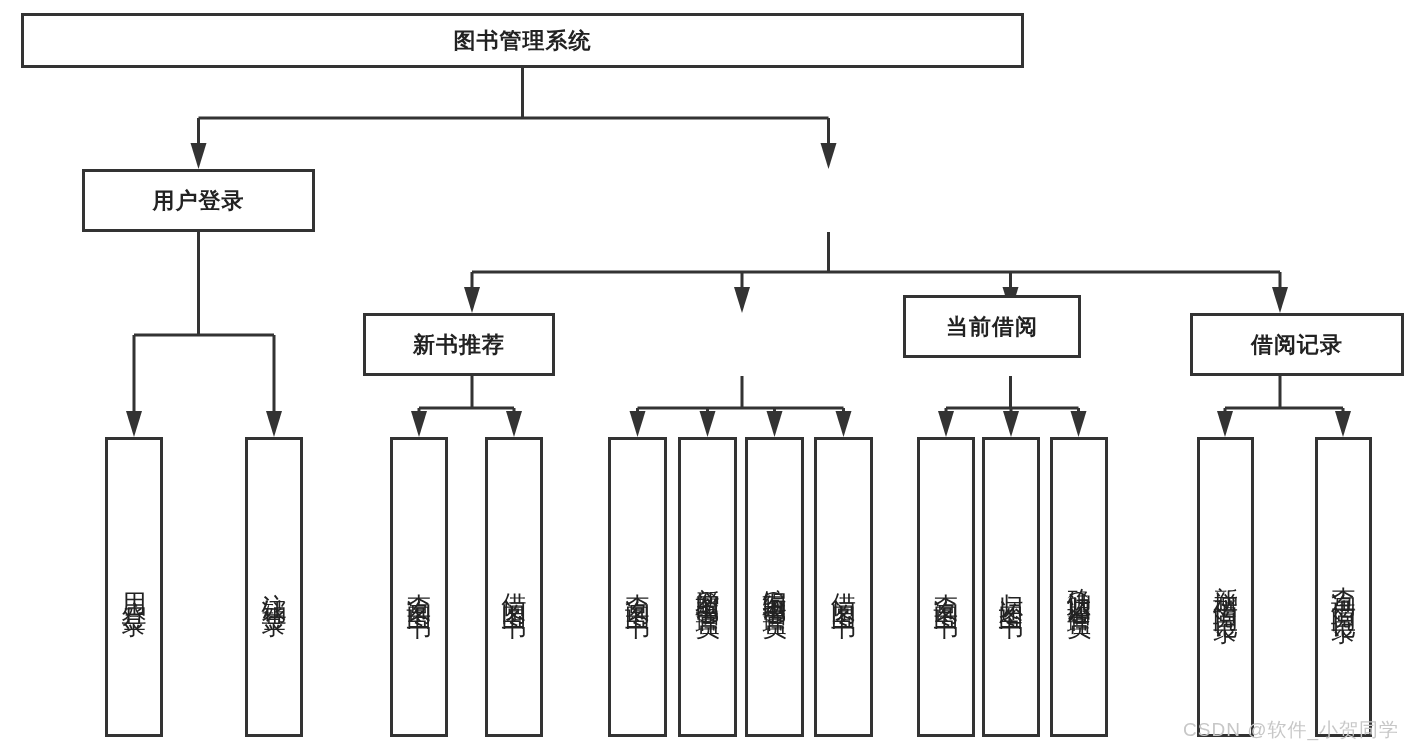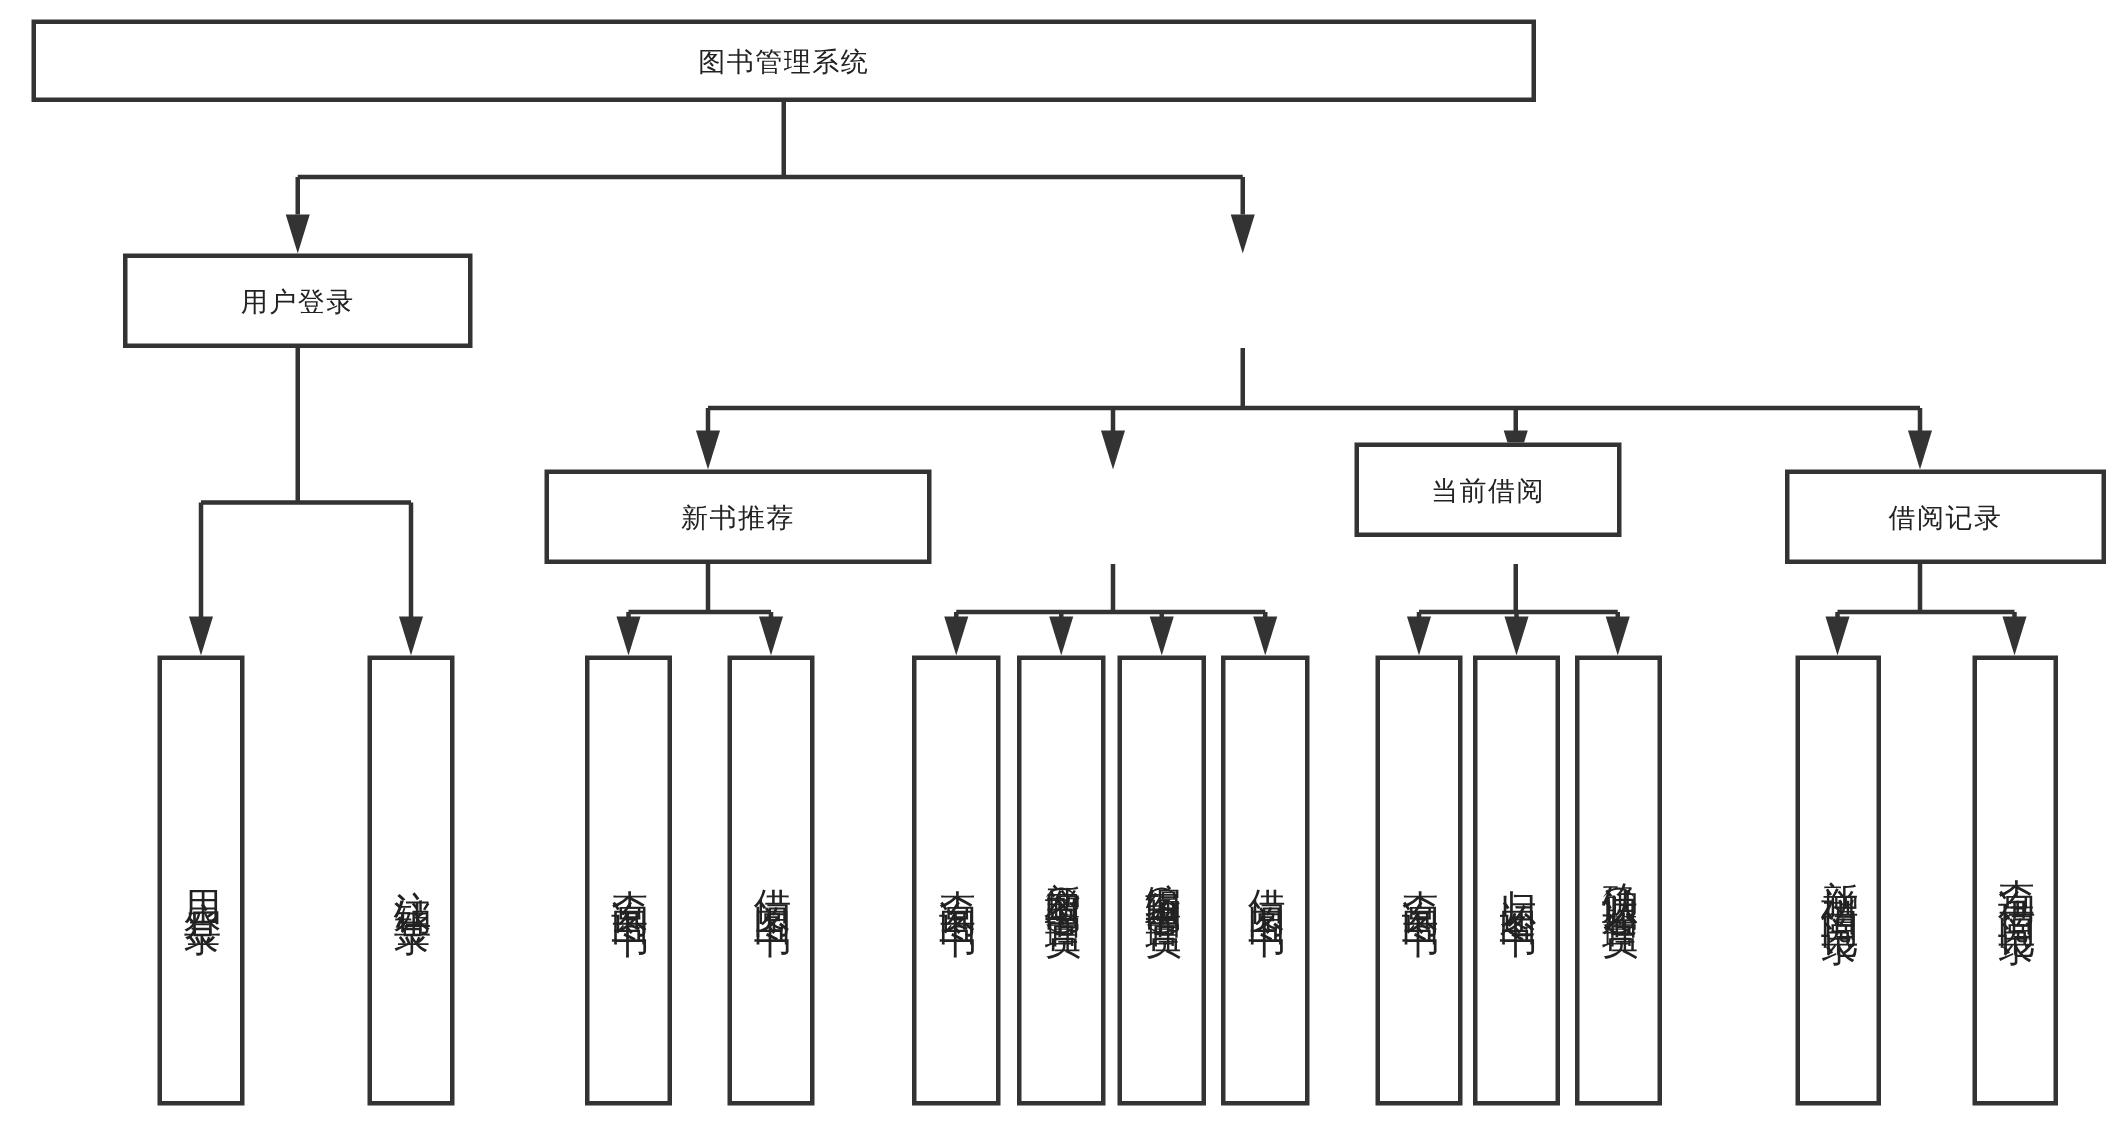--- a/index.html
+++ b/index.html
@@ -21,22 +21,23 @@
     box-sizing: border-box;
     border: 3px solid #333333;
     background: #ffffff;
     color: #222222;
     display: flex;
     align-items: center;
     justify-content: center;
     text-align: center;
   }
   .node.h {
-    font-size: 18px;
+    font-size: 22px;
     letter-spacing: 1px;
+    font-weight: bold;
   }
   .node.v {
     writing-mode: vertical-rl;
     text-orientation: mixed;
     font-size: 25px;
     letter-spacing: 7px;
     line-height: 1;
   }
   .node.v.long {
     font-size: 24px;
@@ -87,21 +88,21 @@
       <polygon points="1070.5,411 1086.5,411 1078.5,437"></polygon>
       <polygon points="1217,411 1233,411 1225,437"></polygon>
       <polygon points="1335,411 1351,411 1343,437"></polygon>
     </g>
   </svg>
 
   <div class="node h" style="left:21px; top:13px; width:1003px; height:55px;">图书管理系统</div>
 
   <div class="node h" style="left:82px; top:169px; width:233px; height:63px;">用户登录</div>
 
-  <div class="node h" style="left:363px; top:313px; width:258px; height:63px;">新书推荐</div>
+  <div class="node h" style="left:363px; top:313px; width:192px; height:63px;">新书推荐</div>
   <div class="node h" style="left:903px; top:295px; width:178px; height:63px;">当前借阅</div>
   <div class="node h" style="left:1173px; top:313px; width:214px; height:63px;margin-left:17px;">借阅记录</div>
 
   <div class="node v" style="left:105px; top:437px; width:58px; height:300px;">用户登录</div>
   <div class="node v" style="left:245px; top:437px; width:58px; height:300px;">注销登录</div>
 
   <div class="node v" style="left:390px; top:437px; width:58px; height:300px;">查询图书</div>
   <div class="node v" style="left:485px; top:437px; width:58px; height:300px;">借阅图书</div>
 
   <div class="node v" style="left:608px; top:437px; width:59px; height:300px;">查询图书</div>
@@ -109,14 +110,15 @@
   <div class="node v long" style="left:745px; top:437px; width:59px; height:300px;">编辑图书（管理员）</div>
   <div class="node v" style="left:814px; top:437px; width:59px; height:300px;">借阅图书</div>
 
   <div class="node v" style="left:917px; top:437px; width:58px; height:300px;">查询图书</div>
   <div class="node v" style="left:982px; top:437px; width:58px; height:300px;">归还图书</div>
   <div class="node v long" style="left:1050px; top:437px; width:58px; height:300px;">确认归还（管理员）</div>
 
   <div class="node v" style="left:1197px; top:437px; width:57px; height:300px;">新增借阅记录</div>
   <div class="node v" style="left:1315px; top:437px; width:57px; height:300px;">查询借阅记录</div>
 
+  <div id="watermark">CSDN @软件_小贺同学</div>
 
 </div>
 
 </body></html>

